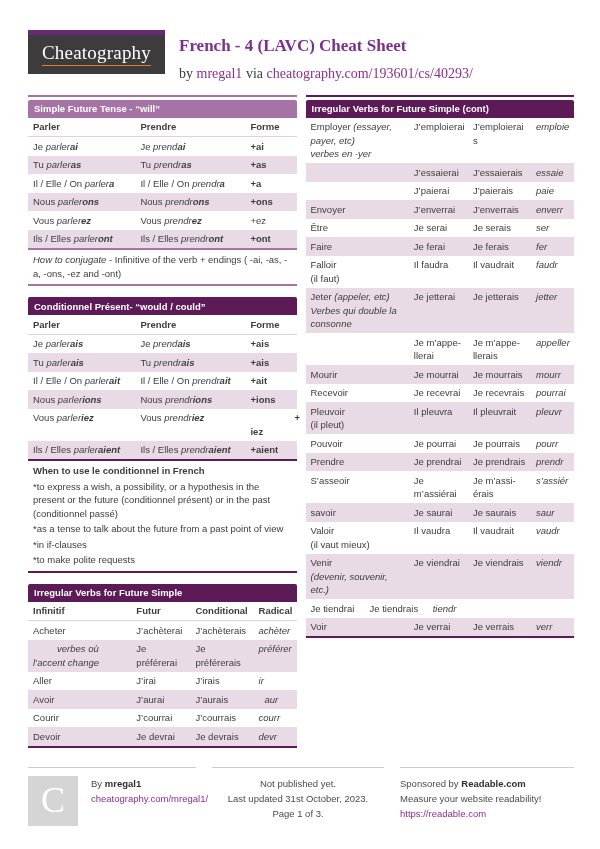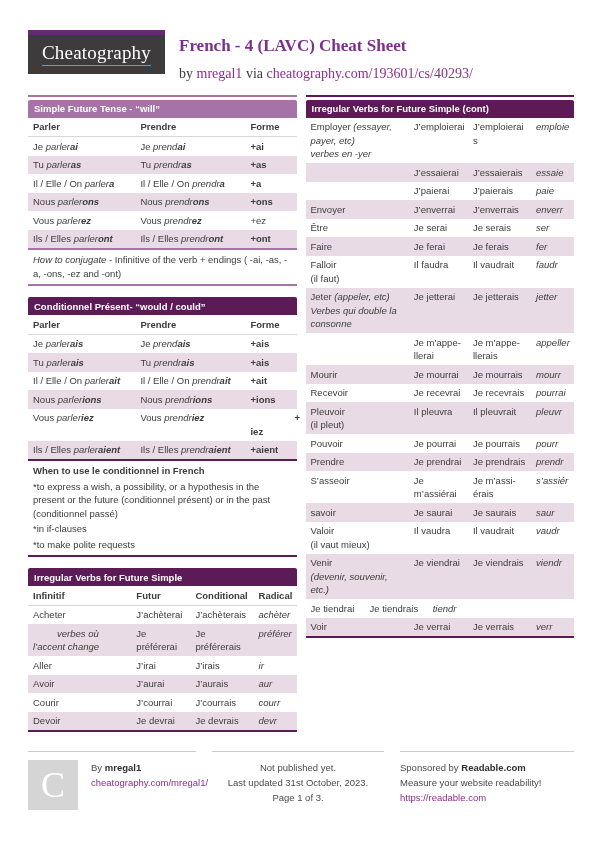--- a/index.html
+++ b/index.html
@@ -145,20 +145,21 @@
             <div class="cell c2 n3"><span style="font-weight: bold; margin-left: 44px;">+iez</span></div>
           </div>
           <div class="trow alt">
             <div class="cell c0 n3"><span>Ils / Elles </span><span style="font-style: italic;">parler</span><span style="font-style: italic; font-weight: bold;">aient</span></div>
             <div class="cell c1 n3"><span>Ils / Elles </span><span style="font-style: italic;">prendr</span><span style="font-style: italic; font-weight: bold;">aient</span></div>
             <div class="cell c2 n3"><span style="font-weight: bold;">+aient</span></div>
           </div>
           <div class="note">
             <div class="note-line"><span style="font-weight: bold;">When to use le conditionnel in French</span></div>
             <div class="note-line"><span>*to express a wish, a possibility, or a hypothesis in the present or the future (conditionnel présent) or in the past (conditionnel passé)</span></div>
+            <div class="note-line"><span>*as a tense to talk about the future from a past point of view</span></div>
             <div class="note-line"><span>*in if-clauses</span></div>
             <div class="note-line"><span>*to make polite requests</span></div>
           </div>
         </section>
         <section class="card theme-dark">
           <div class="card-title">Irregular Verbs for Future Simple</div>
           <div class="trow thead">
             <div class="cell c0 n4">Infinitif</div>
             <div class="cell c1 n4">Futur</div>
             <div class="cell c2 n4">Conditional</div>
@@ -179,21 +180,21 @@
           <div class="trow">
             <div class="cell c0 n4"><span>Aller</span></div>
             <div class="cell c1 n4"><span>J’irai</span></div>
             <div class="cell c2 n4"><span>J’irais</span></div>
             <div class="cell c3 n4"><span style="font-style: italic;">ir</span></div>
           </div>
           <div class="trow alt">
             <div class="cell c0 n4"><span>Avoir</span></div>
             <div class="cell c1 n4"><span>J’aurai</span></div>
             <div class="cell c2 n4"><span>J’aurais</span></div>
-            <div class="cell c3 n4"><span style="font-style: italic;">aur</span></div>
+            <div class="cell c3 n4"><span style="font-style: italic; margin-left: 6px;">aur</span></div>
           </div>
           <div class="trow">
             <div class="cell c0 n4"><span>Courir</span></div>
             <div class="cell c1 n4"><span>J’courrai</span></div>
             <div class="cell c2 n4"><span>J’courrais</span></div>
             <div class="cell c3 n4"><span style="font-style: italic;">courr</span></div>
           </div>
           <div class="trow alt">
             <div class="cell c0 n4"><span>Devoir</span></div>
             <div class="cell c1 n4"><span>Je devrai</span></div>

